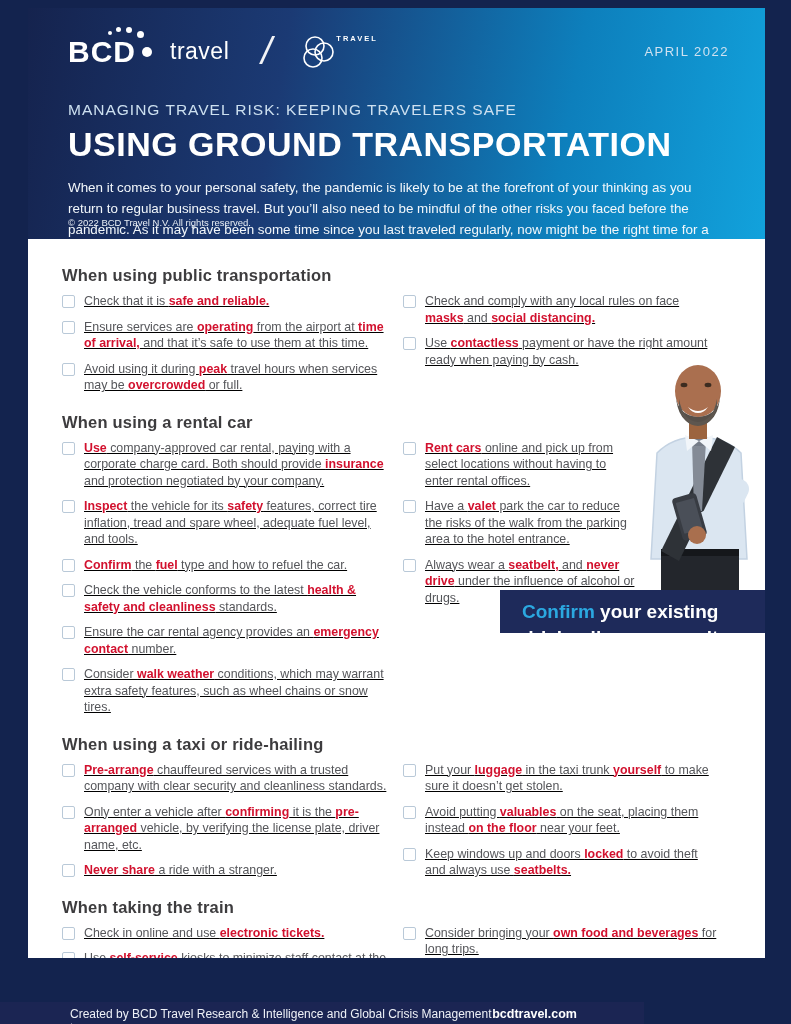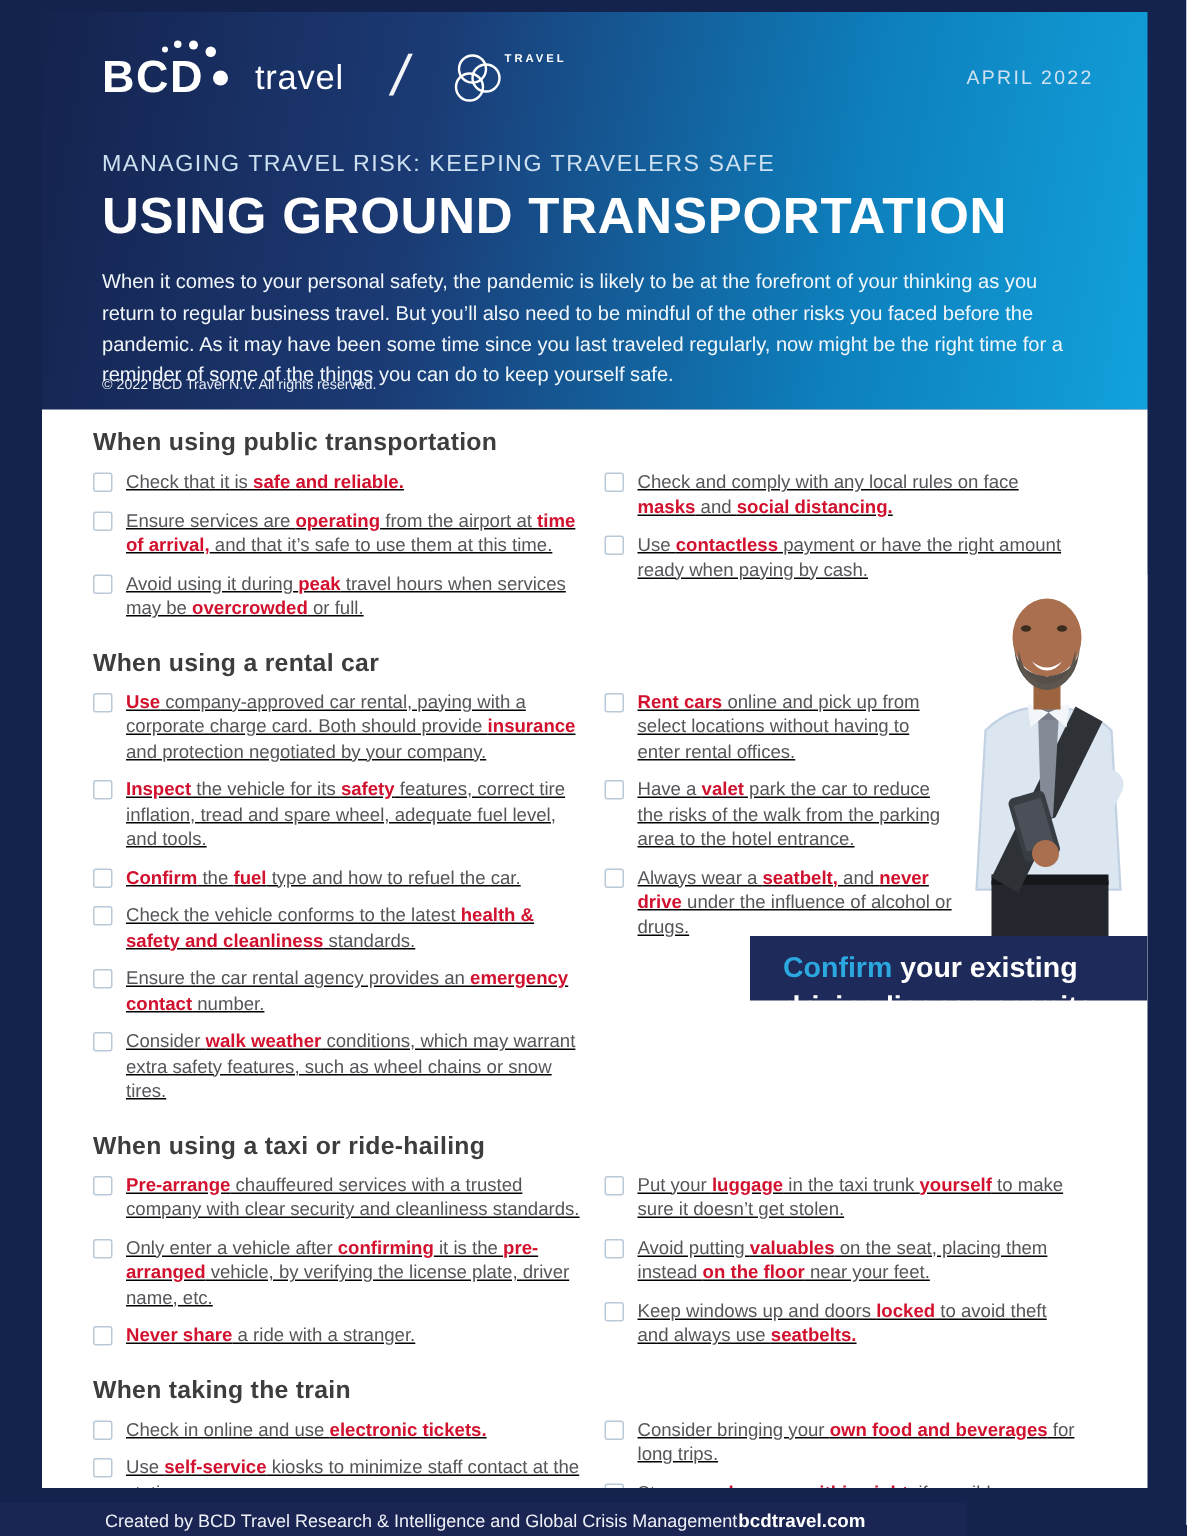--- a/index.html
+++ b/index.html
@@ -1,21 +1,21 @@
 <!DOCTYPE html>
 <html><head>
 <meta charset="utf-8">
 <style>
   * { box-sizing: border-box; margin: 0; padding: 0; }
   html,body { width: 791px; height: 1024px; }
   body { font-family: "Liberation Sans", sans-serif; overflow: hidden; }
   .page { position: relative; width: 791px; height: 1024px; background: #13234e; padding: 8px 26px 0 28px; }
 
   
-  .header-panel { position: relative; width: 737px; height: 265px;
+  .header-panel { position: relative; width: 737px; height: 231px;
     background: linear-gradient(100deg, #15234e 0%, #1b3a74 34%, #0d7fbc 72%, #12a2dc 100%);
     padding: 22px 36px 0 40px; color: #fff; }
   .logo-row { display: flex; align-items: center; }
   .bcd { position: relative; font-size: 30px; font-weight: 800; letter-spacing: 1px; padding-right: 18px; }
   .bcd .dot { position: absolute; background: #fff; border-radius: 50%; }
   .bcd .d1 { width: 4px; height: 4px; left: 40px; top: -4px; }
   .bcd .d2 { width: 5px; height: 5px; left: 48px; top: -8px; }
   .bcd .d3 { width: 6px; height: 6px; left: 58px; top: -8px; }
   .bcd .d4 { width: 7px; height: 7px; left: 69px; top: -4px; }
   .bcd .d5 { width: 10px; height: 10px; left: 74px; top: 12px; }
@@ -24,21 +24,21 @@
   .acendas { position: relative; display: flex; align-items: center; font-family: "Liberation Serif", serif; font-size: 31px; padding-right: 40px; }
   .acendas svg { margin-right: 4px; }
   .acendas-small { position: absolute; top: 0; right: 2px; font-family: "Liberation Sans", sans-serif; font-size: 7.5px; letter-spacing: 2px; font-weight: 700; }
   .issue-date { margin-left: auto; font-size: 13px; letter-spacing: 1.5px; color: #cfe1f0; }
   .kicker { margin-top: 28px; font-size: 15.5px; letter-spacing: 1px; color: #cde0f0; }
   .doc-title { margin-top: 6px; font-size: 34px; font-weight: 800; letter-spacing: .5px; }
   .intro { margin-top: 14px; font-size: 13.4px; line-height: 1.55; color: #f2f7fb; max-width: 682px; }
   .copyright { position: absolute; left: 40px; bottom: 11px; font-size: 9.5px; color: #e8eef5; }
 
   
-  .content-panel { position: relative; width: 737px; height: 719px; background: #fff; padding: 13px 34px 0 34px; overflow: hidden; }
+  .content-panel { position: relative; width: 737px; height: 719px; background: #fff; padding: 27px 34px 0 34px; overflow: hidden; }
   .section-title { font-size: 16.5px; font-weight: 800; color: #3d3c3e; letter-spacing: .2px; margin: 10px 0 8px; }
   .section:first-child .section-title { margin-top: 0; }
   .cols { display: flex; }
   .col-l { width: 331px; flex: none; }
   .col-r { width: 316px; margin-left: 10px; flex: none; }
   .narrow { padding-right: 84px; }
   .item { display: flex; gap: 9px; margin-bottom: 9px; text-decoration: underline; }
   .cb { flex: none; width: 13px; height: 13px; margin-top: 2px; border: 1.5px solid #b9c9d8; border-radius: 2px; background: #fff; }
   .txt { font-size: 12.4px; line-height: 1.33; color: #55565a; }
   .txt b { color: #d2112e; font-weight: 700; }

